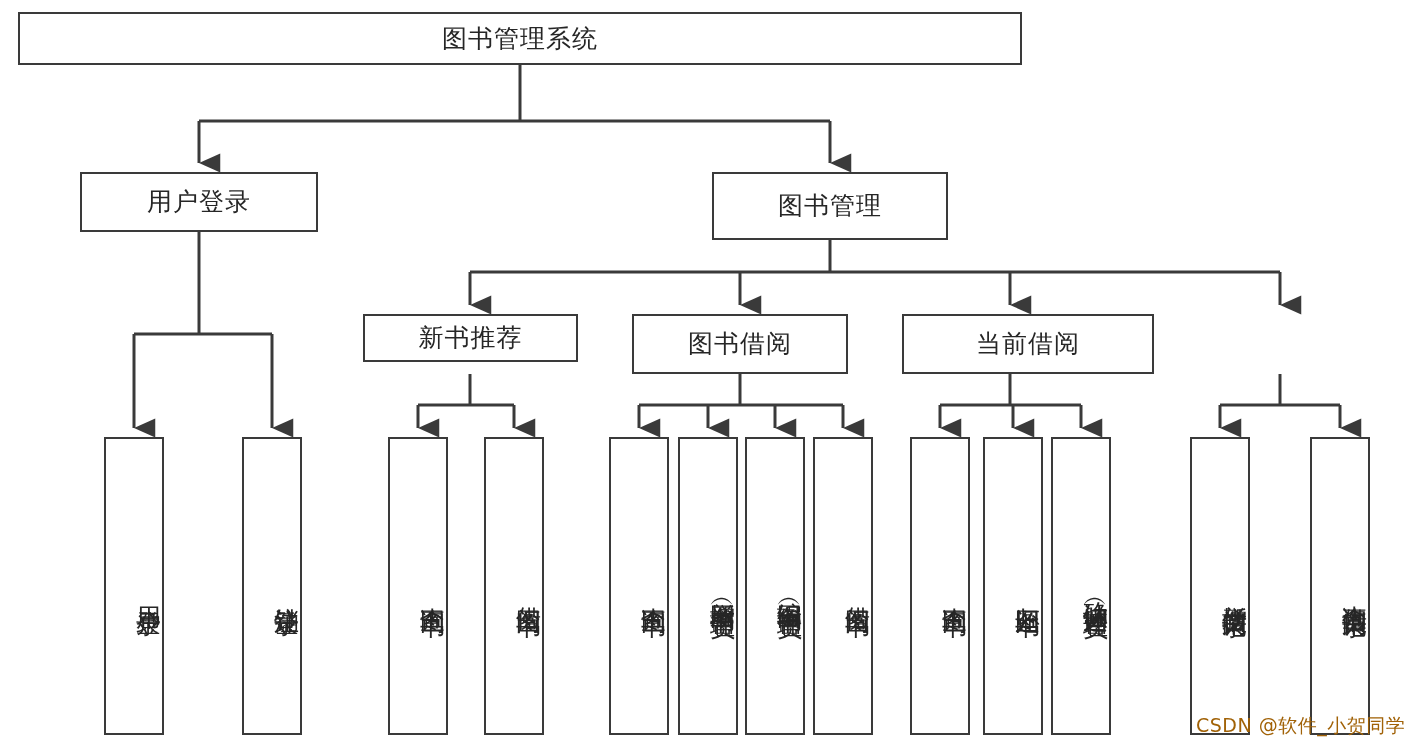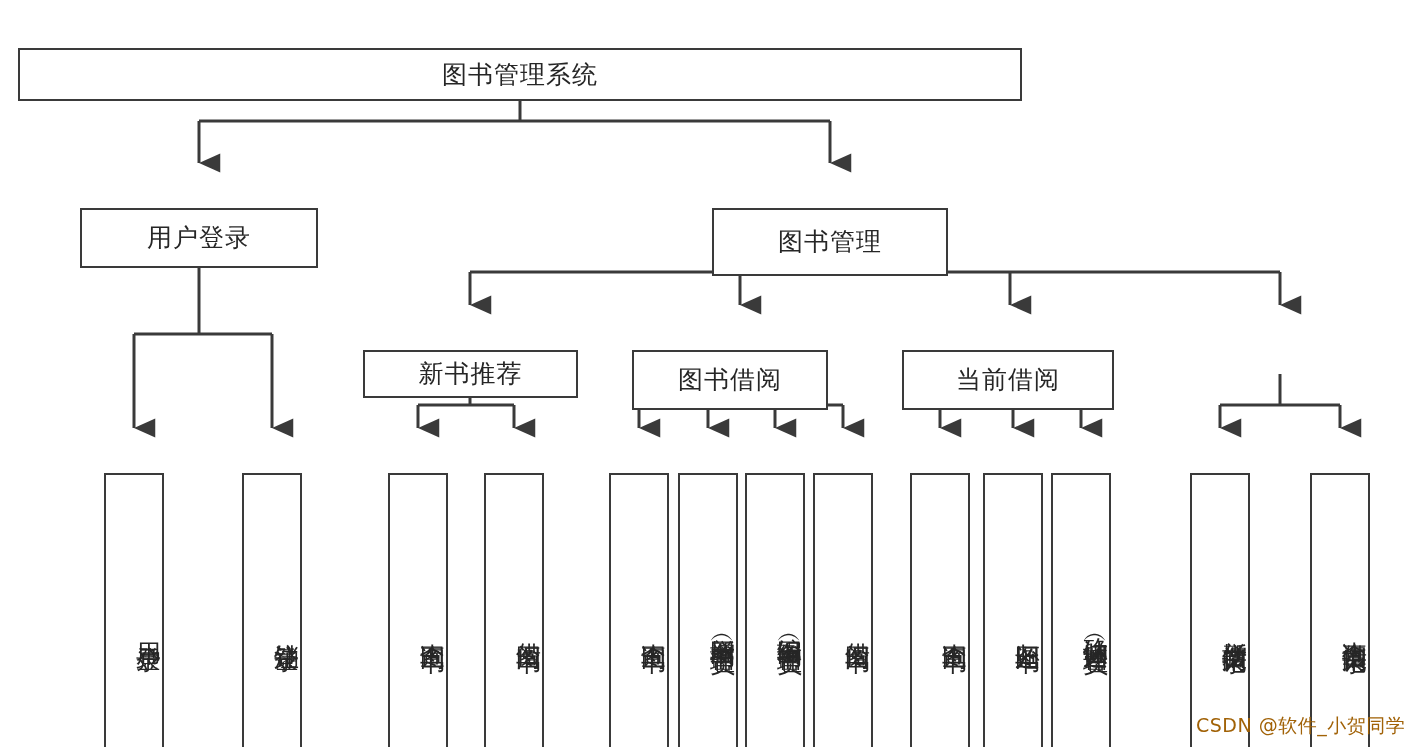--- a/index.html
+++ b/index.html
@@ -26,21 +26,20 @@
   }
   .node-box {
     position: absolute;
     box-sizing: border-box;
     border: 2.5px solid #3a3a3a;
     background: #ffffff;
     display: flex;
     align-items: center;
     justify-content: center;
     color: #262626;
-    margin-top: 36px;
   }
   .node-h {
     font-size: 25px;
     letter-spacing: 1px;
     line-height: 1.1;
     white-space: nowrap;
   }
   .node-v {
     writing-mode: vertical-rl;
     text-orientation: upright;
@@ -136,25 +135,25 @@
   </div>
 
   <div class="node-box node-h" style="left:712px; top:172px; width:236px; height:68px;">
     <span>图书管理</span>
   </div>
 
   <div class="node-box node-h" style="left:363px; top:314px; width:215px; height:48px;">
     <span>新书推荐</span>
   </div>
 
-  <div class="node-box node-h" style="left:632px; top:314px; width:196px; height:60px;">
+  <div class="node-box node-h" style="left:632px; top:314px; width:216px; height:60px;">
     <span>图书借阅</span>
   </div>
 
-  <div class="node-box node-h" style="left:902px; top:314px; width:212px; height:60px;">
+  <div class="node-box node-h" style="left:902px; top:314px; width:252px; height:60px;">
     <span>当前借阅</span>
   </div>
 
 
   <div class="node-box node-v" style="left:104px; top:437px; width:60px; height:298px;">
     <span class="vlabel">用户登录</span>
   </div>
 
   <div class="node-box node-v" style="left:242px; top:437px; width:60px; height:298px;">
     <span class="vlabel">注销登录</span>

